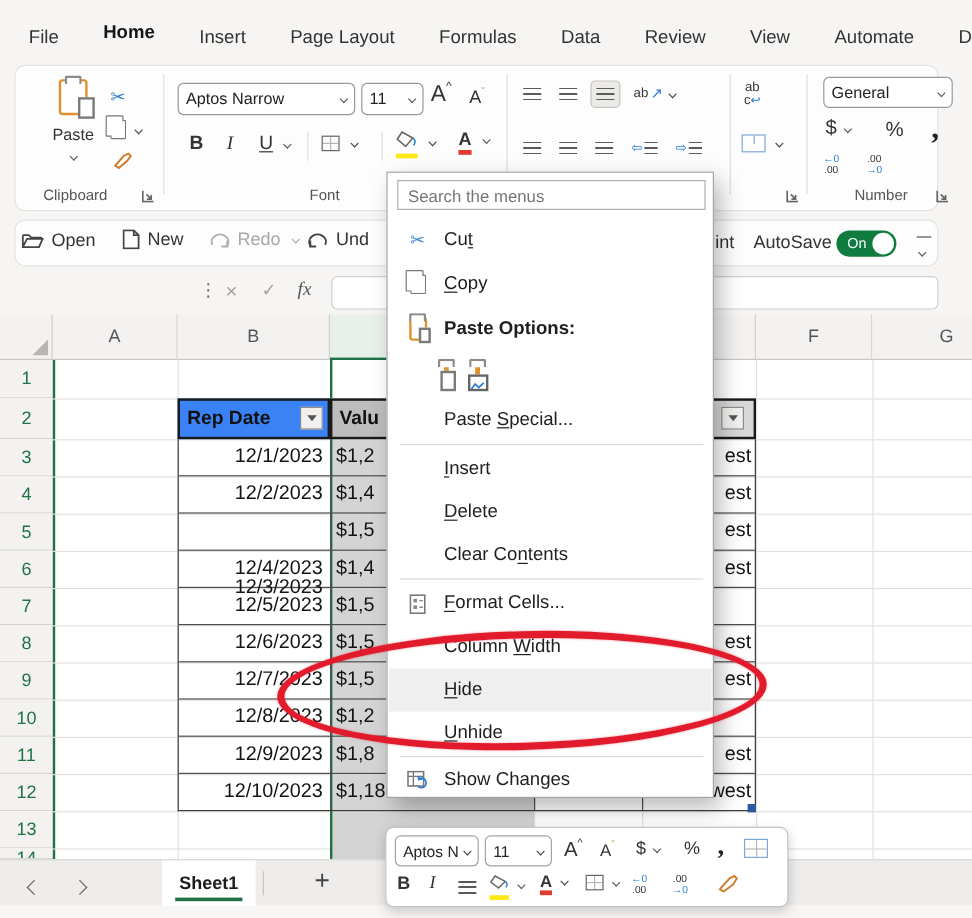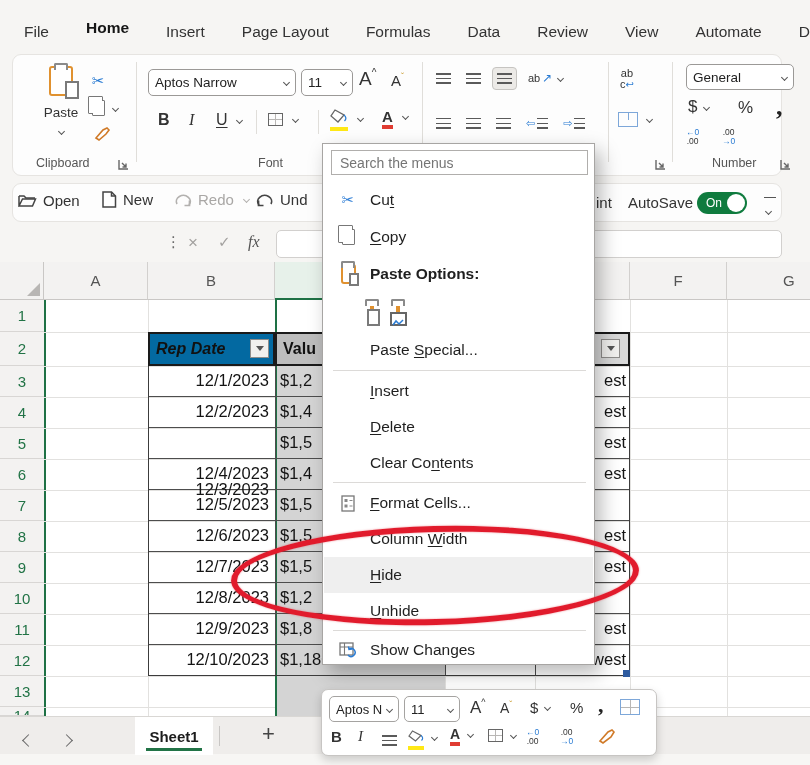--- a/index.html
+++ b/index.html
@@ -310,21 +310,21 @@
   <div class="abs gl" style="left:44px;top:552px;width:766px;height:1px;"></div>
   <div class="abs gl" style="left:44px;top:583px;width:766px;height:1px;"></div>
   <div class="abs gl" style="left:44px;top:614px;width:766px;height:1px;"></div>
   <div class="abs gl" style="left:44px;top:645px;width:766px;height:1px;"></div>
   <div class="abs gl" style="left:44px;top:676px;width:766px;height:1px;"></div>
   <div class="abs gl" style="left:44px;top:707px;width:766px;height:1px;"></div>
 
   <div class="abs" style="left:275px;top:332px;width:170px;height:384px;background:#d4d4d4;"></div>
   <div class="abs" style="left:275px;top:300px;width:2px;height:416px;background:#1e7145;"></div>
 
-  <div class="abs" style="left:148px;top:332px;width:127px;height:34px;background:#0369a1;border:2px solid #1a1a1a;display:flex;align-items:center;padding-left:6px;font-weight:bold;font-size:16px;color:#111;font-style:italic;">
+  <div class="abs" style="left:148px;top:332px;width:127px;height:34px;background:#3b82f6;border:2px solid #1a1a1a;display:flex;align-items:center;padding-left:6px;font-weight:bold;font-size:16px;color:#111;">
     <span>Rep Date</span>
   </div>
   <div class="abs fbtn" style="left:250px;top:339px;">
       <span class="tri"></span>
     </div>
   <div class="abs" style="left:275px;top:332px;width:170px;height:34px;background:#bdbdbd;border:2px solid #1a1a1a;display:flex;align-items:center;padding-left:6px;font-weight:bold;font-size:16px;color:#111;">
     <span>Valu</span>
   </div>
   <div class="abs" style="left:445px;top:332px;width:90px;height:34px;background:#d8d8d8;border:2px solid #1a1a1a;"></div>
   <div class="abs" style="left:535px;top:332px;width:95px;height:34px;background:#d8d8d8;border:2px solid #1a1a1a;"></div>

